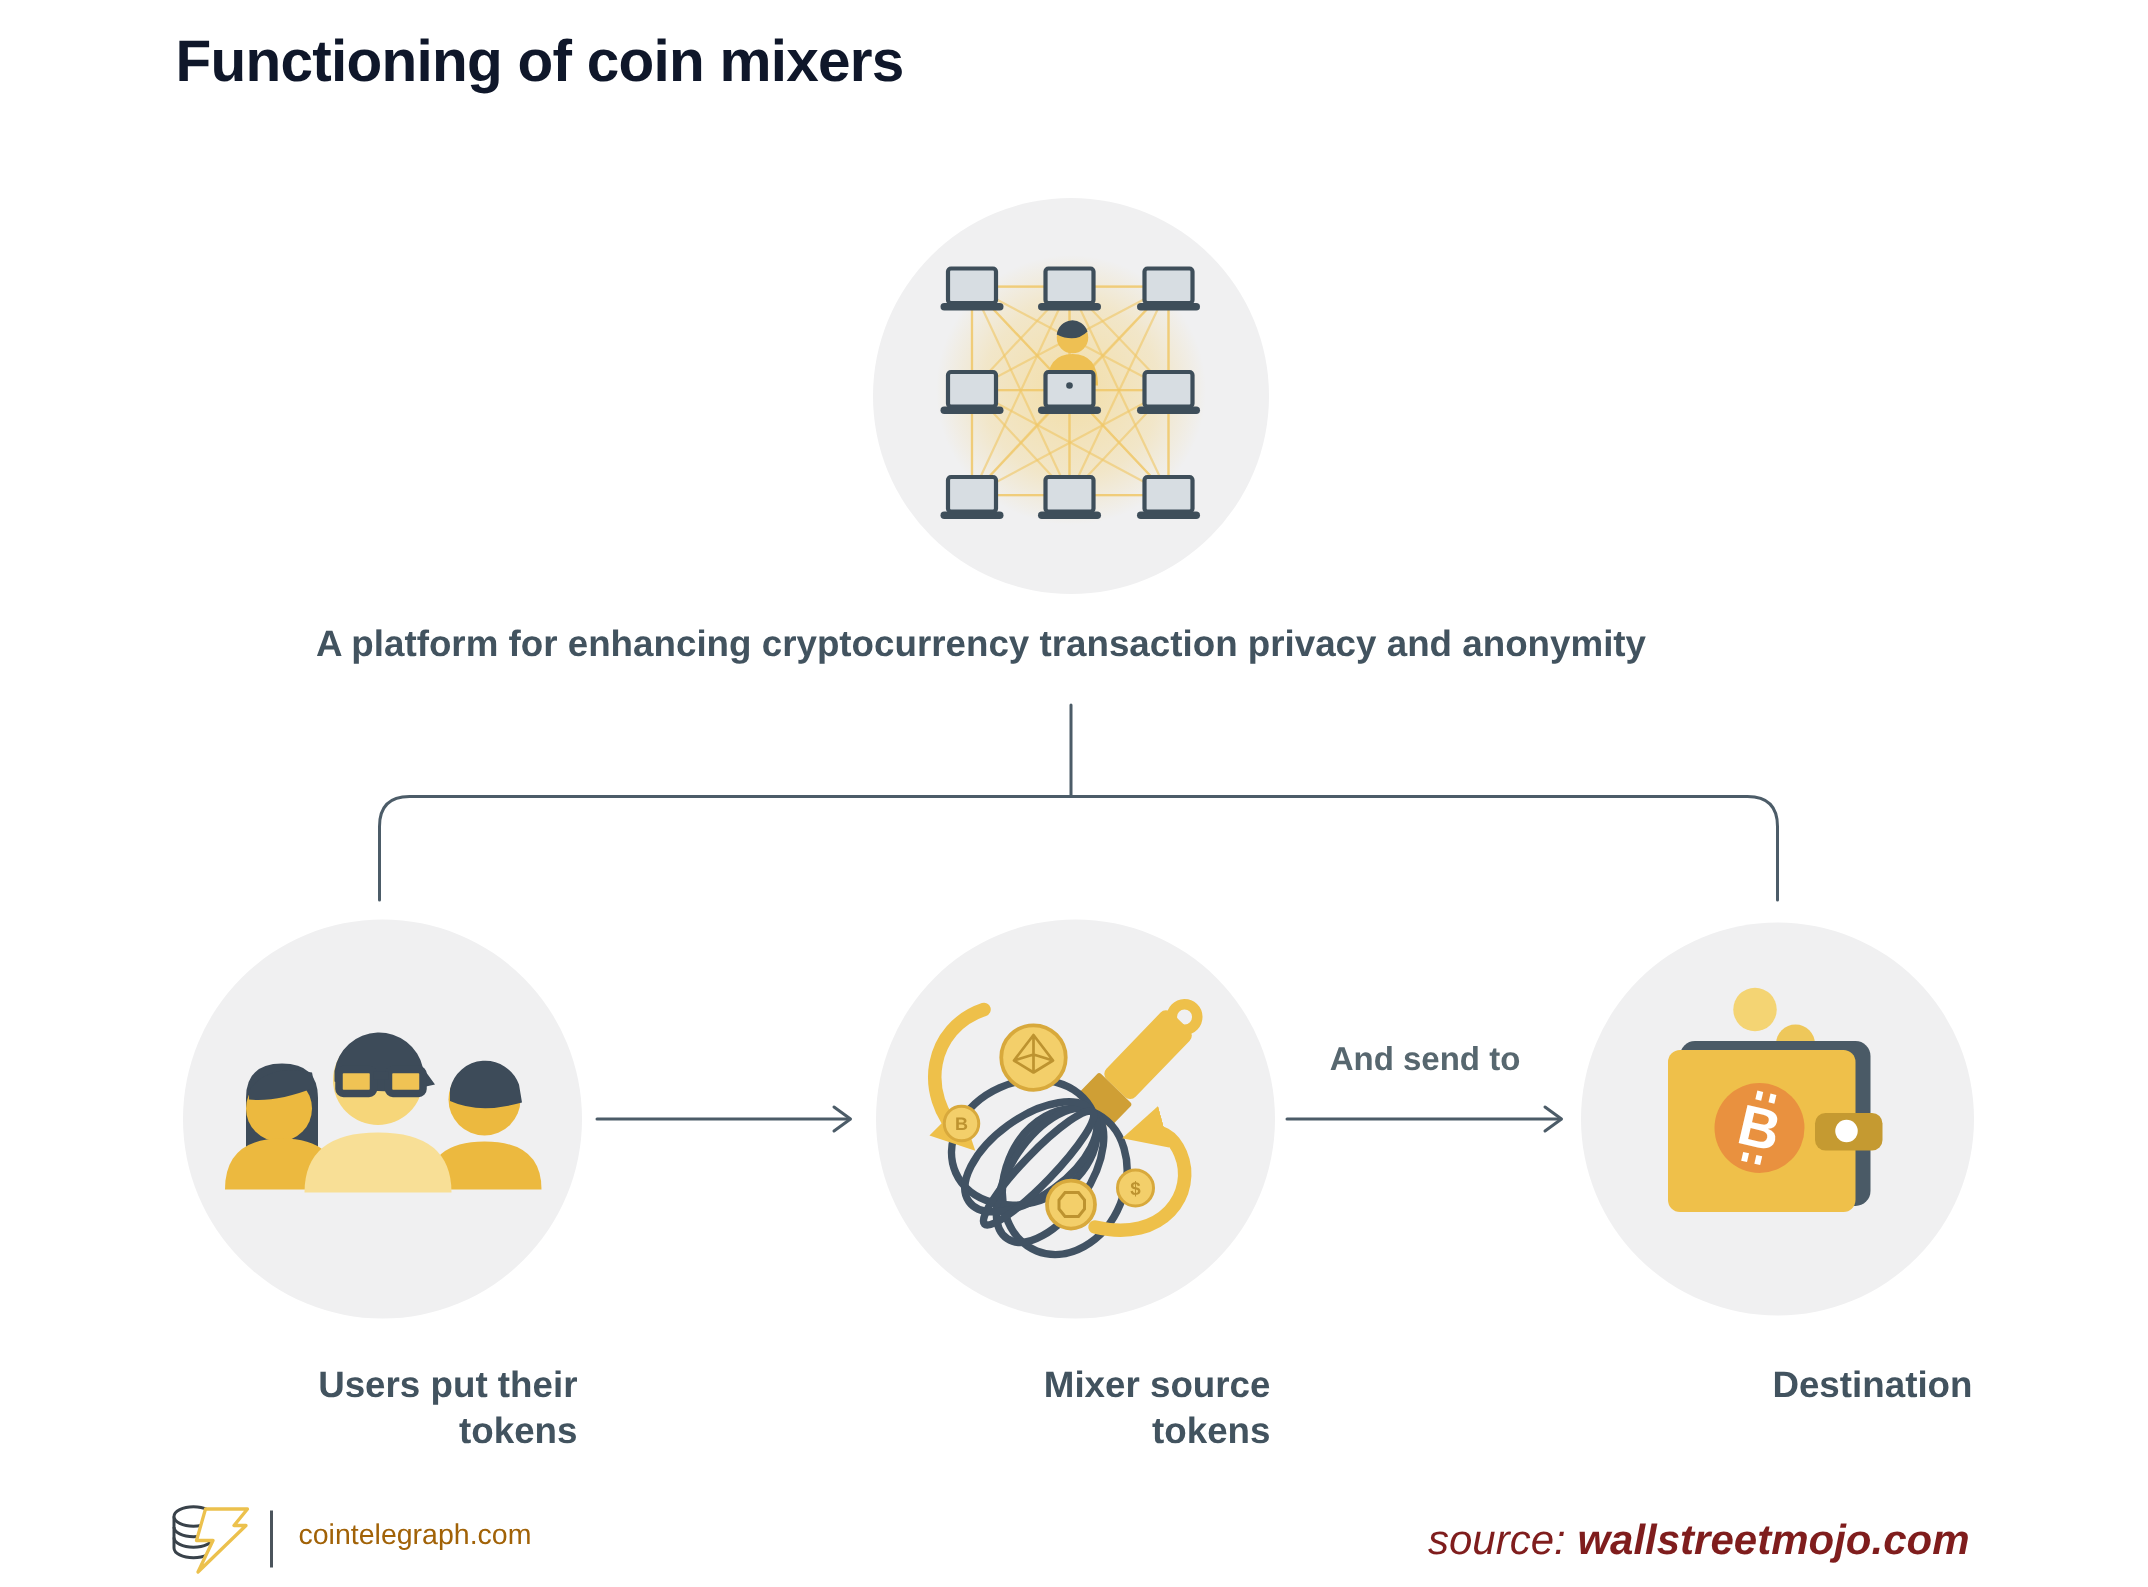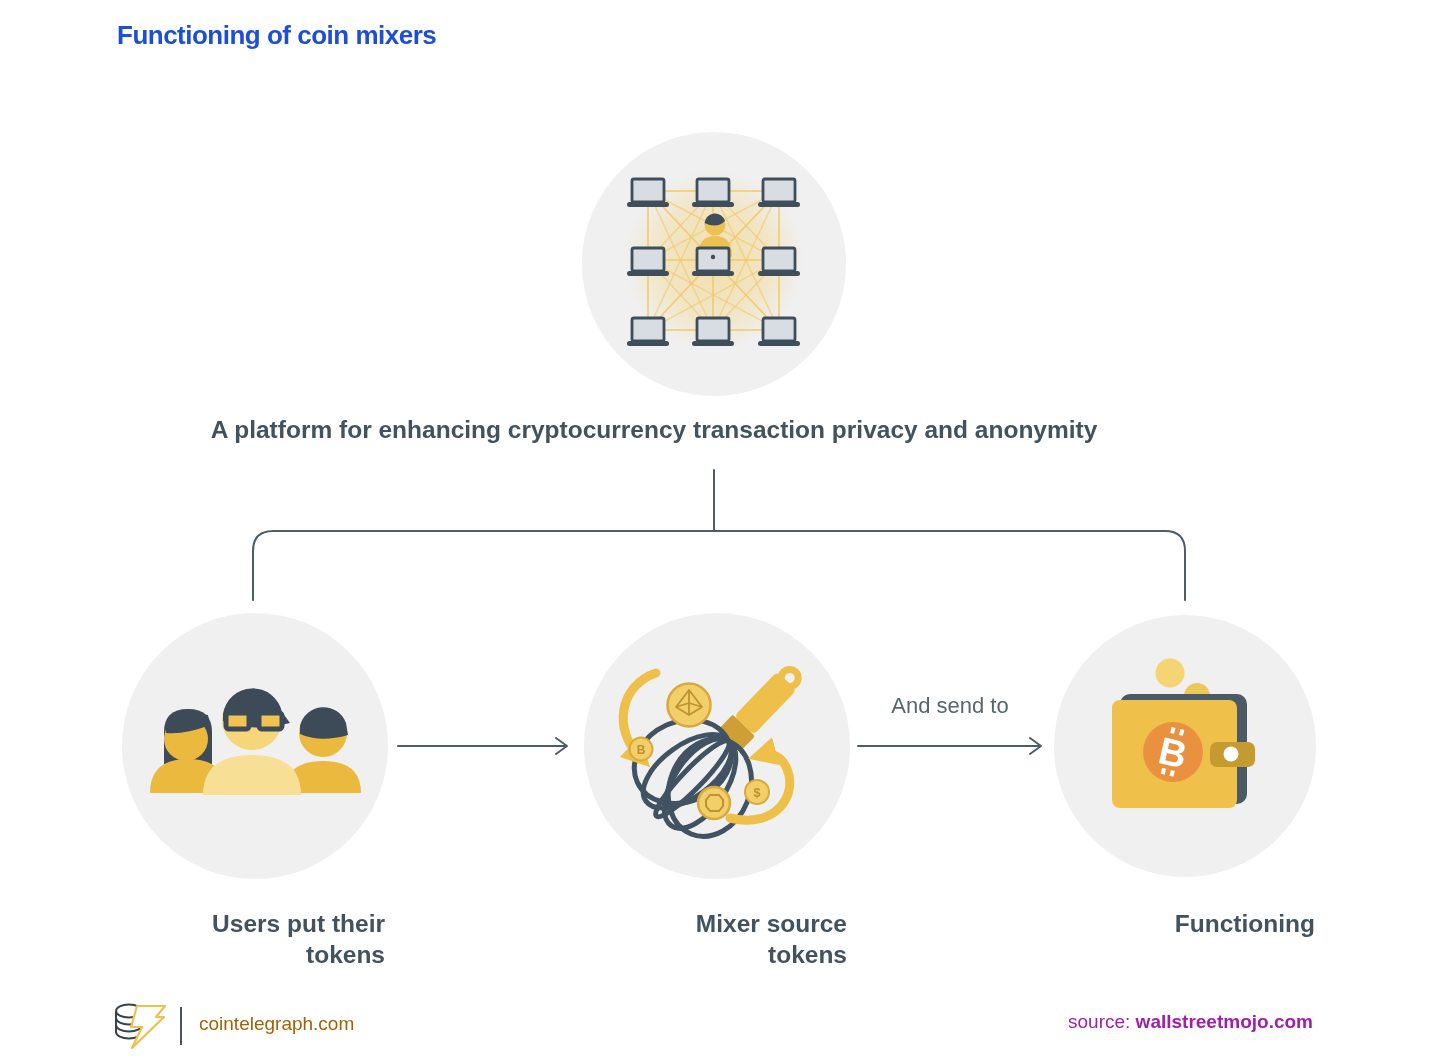--- a/index.html
+++ b/index.html
@@ -2,50 +2,50 @@
 <html><head>
 <meta charset="utf-8">
 <style>
   html,body{margin:0;padding:0;background:#ffffff;}
   .canvas{
     position:relative;width:1432px;height:1058px;background:#ffffff;overflow:hidden;
     font-family:"Liberation Sans",sans-serif;color:#42535f;
   }
   .page-title{
     position:absolute;left:117px;top:20px;margin:0;
-    font-size:26px;font-weight:700;letter-spacing:-0.5px;color:#1d4ed8;
+    font-size:39px;font-weight:700;letter-spacing:-0.5px;color:#0f172a;
   }
   .subtitle{
     position:absolute;left:0;top:416px;width:1308px;text-align:center;
     font-size:24.5px;font-weight:700;color:#42535f;
   }
   .icon-circle{position:absolute;}
   .net-circle{left:577px;top:127px;}
   .users-circle{left:120px;top:611px;}
   .mixer-circle{left:582px;top:611px;}
   .wallet-circle{left:1050px;top:611px;}
   .connectors{position:absolute;left:0;top:0;pointer-events:none;}
   .connectors path,.connectors line,.connectors polyline{
     stroke:#4c5c68;stroke-width:2;fill:none;stroke-linecap:round;stroke-linejoin:round;
   }
   .send-label{
     position:absolute;left:858px;top:693px;width:184px;text-align:center;
-    font-size:22px;font-weight:400;color:#57676f;
+    font-size:22px;font-weight:700;color:#57676f;
   }
   .step-label{
     position:absolute;top:908px;width:260px;text-align:right;white-space:pre-line;
     font-size:24.5px;font-weight:700;line-height:31px;color:#42535f;
   }
   .label-users{left:125px;}
   .label-mixer{left:587px;}
   .label-destination{left:1055px;}
   .footer-logo{position:absolute;left:111px;top:1001px;}
   .footer-divider{position:absolute;left:180px;top:1007px;width:2px;height:38px;background:#4b545c;}
   .brand-text{position:absolute;left:199px;top:1013px;font-size:19px;color:#a16207;}
-  .source-text{position:absolute;right:119px;top:1011px;font-size:19px;color:#a21caf;}
+  .source-text{position:absolute;right:119px;top:1011px;font-size:28px;font-style:italic;color:#7f1d1d;}
   .source-text .src-name{font-weight:700;}
   
   .lap-screen{fill:#d7dde2;stroke:#3e4e5a;stroke-width:2.8;}
   .lap-base{fill:#3e4e5a;}
   .mesh line{stroke:#f0c869;stroke-width:1.5;opacity:.62;}
   .coin{fill:#f3cf6a;stroke:#d8a93c;}
   .coin-glyph{fill:#bd9330;font-family:"Liberation Sans",sans-serif;font-weight:700;}
   .wire{fill:none;stroke:#415263;stroke-width:5;}
   .yarrow{fill:none;stroke:#eec04a;stroke-width:9;stroke-linecap:round;}
 </style>
@@ -239,21 +239,21 @@
           <rect x="2" y="18" width="4" height="6"></rect>
         </g>
       </g>
     </svg>
   </div>
 
   <div class="step-label label-users">Users put their
 tokens</div>
   <div class="step-label label-mixer">Mixer source
 tokens</div>
-  <div class="step-label label-destination">Functioning</div>
+  <div class="step-label label-destination">Destination</div>
 
   <svg class="footer-logo" width="58" height="50" viewBox="0 0 58 50">
     <g stroke="#39424a" stroke-width="2" fill="#ffffff">
       <path d="M 5,10 V 31 A 13,6.5 0 0 0 31,31 V 10"></path>
       <ellipse cx="18" cy="10" rx="13" ry="6.5"></ellipse>
       <path d="M 5,17 A 13,6.5 0 0 0 31,17" fill="none"></path>
       <path d="M 5,24 A 13,6.5 0 0 0 31,24" fill="none"></path>
     </g>
     <path d="M 26,5 L 54,5 L 45,16 L 53,16 L 21,47 L 31,26 L 20,26 Z" fill="#ffffff" stroke="#ecc14d" stroke-width="2.2" stroke-linejoin="round"></path>
   </svg>

